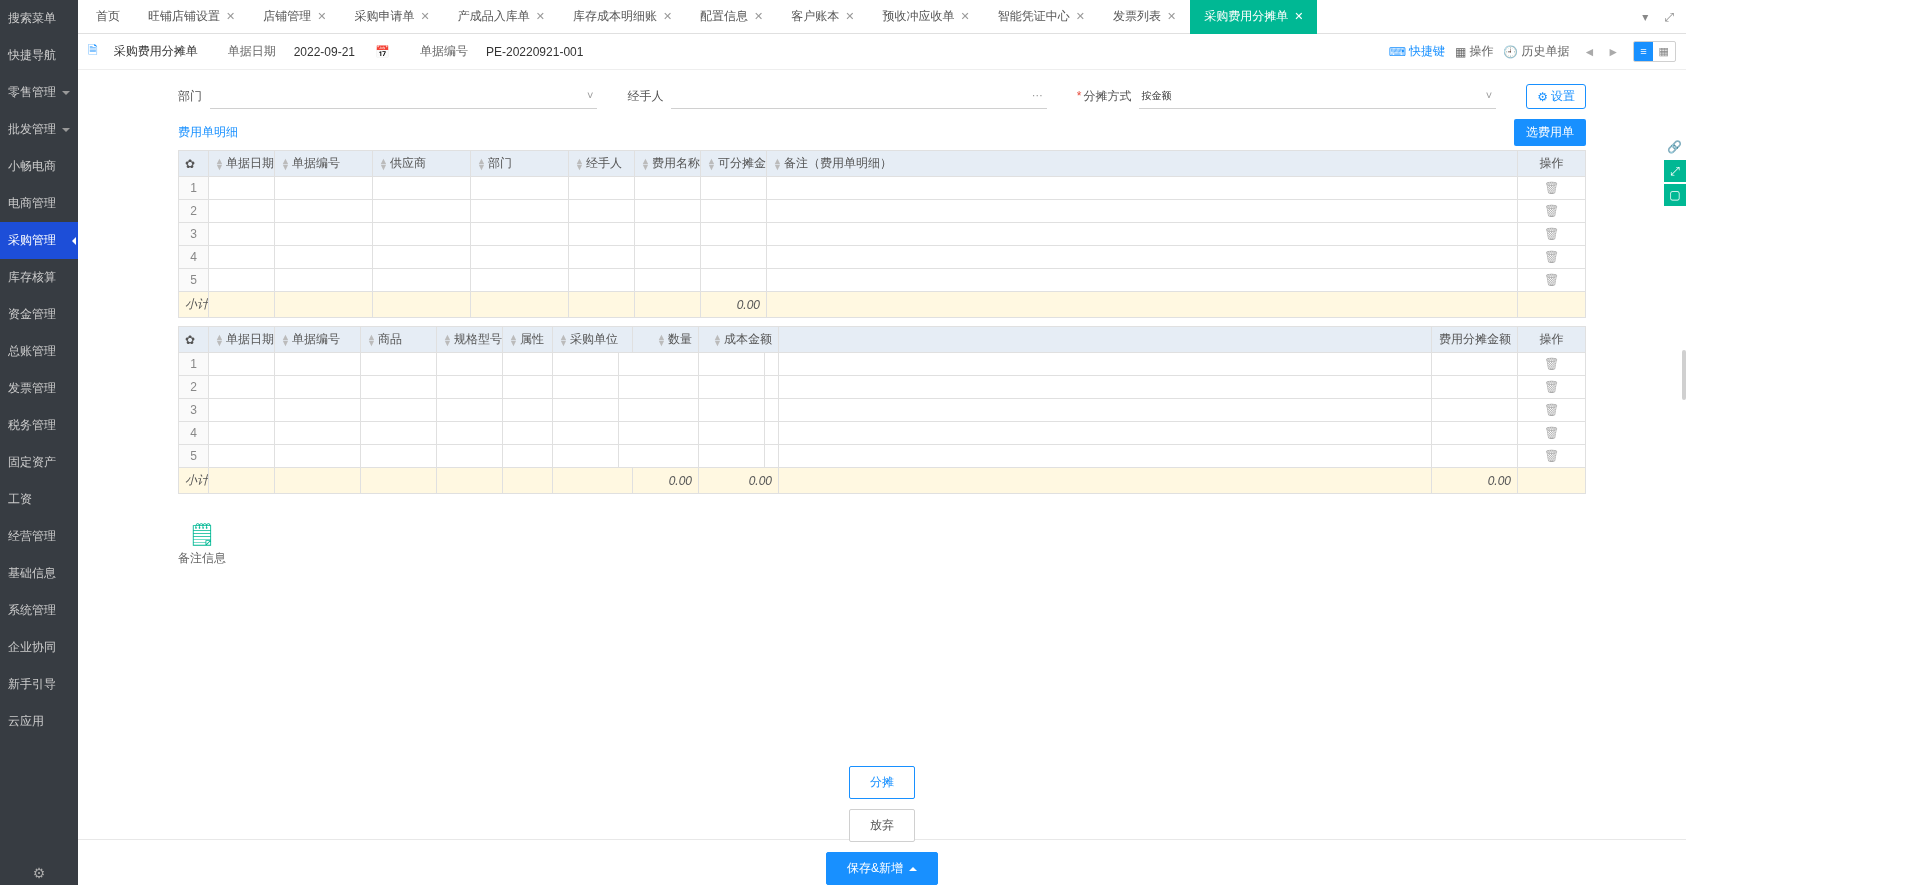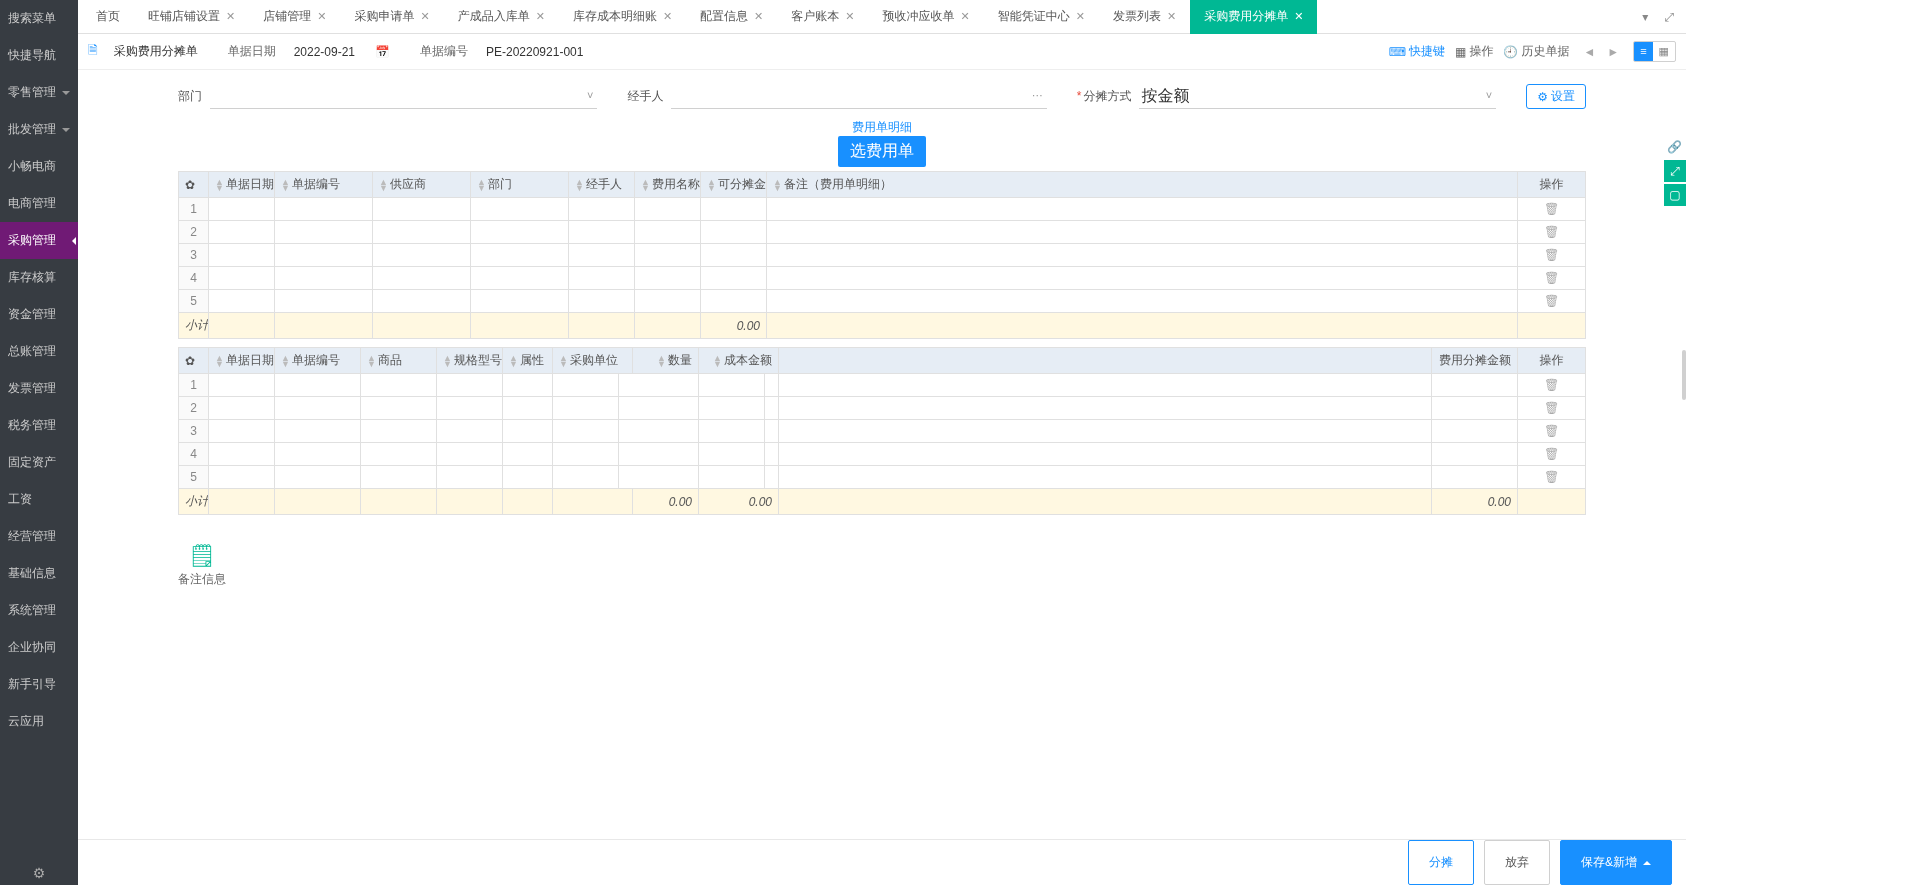--- a/index.html
+++ b/index.html
@@ -24,21 +24,21 @@
     .sidebar-item {
       padding: 10px 8px;
       font-size: 12px;
       cursor: pointer;
       display: flex;
       align-items: center;
       justify-content: space-between;
       min-height: 29px;
       position: relative;
     }
-    .sidebar-item.active { background: #701a75; color: #fff; font-family: Liberation Mono, monospace; }
+    .sidebar-item.active { background: #1d4ed8; color: #fff; font-family: Liberation Mono, monospace; }
     .sidebar-item .caret {
       width: 0; height: 0;
       border-left: 4px solid transparent;
       border-right: 4px solid transparent;
       border-top: 4px solid #999;
       margin-left: 4px;
     }
     .sidebar-item.active .caret-left {
       position: absolute;
       right: 2px;
@@ -121,21 +121,21 @@
       gap: 30px;
     }
     .form-group { display: flex; align-items: center; flex: 1; }
     .form-group label { font-size: 12px; color: #555; margin-right: 8px; white-space: nowrap; }
     .form-group .req { color: #e74c3c; margin-right: 2px; }
     .form-control {
       flex: 1;
       border: none;
       border-bottom: 1px solid #d0d0d0;
       height: 24px;
-      font-size: 16px;
+      font-size: 10px;
       padding: 2px 20px 2px 2px;
       position: relative;
       color: #333;
       background: transparent;
     }
     .select-wrap { position: relative; flex: 1; display: flex; }
     .select-wrap .sel-icon {
       position: absolute;
       right: 4px;
       top: 4px;
@@ -154,33 +154,32 @@
       display: flex;
       align-items: center;
       gap: 3px;
     }
 
     
     .section { padding: 0 100px 8px 100px; }
     .section-header {
       display: flex;
       align-items: center;
-      justify-content: flex-start;
+      justify-content: space-between;
       margin-bottom: 4px;
-      flex-direction: column;
     }
     .section-title { color: #1890ff; font-size: 12px; }
     .btn-primary {
       background: #1890ff;
       color: #fff;
       border: none;
       padding: 5px 12px;
       border-radius: 2px;
       cursor: pointer;
-      font-size: 16px;
+      font-size: 12px;
     }
 
     
     .tbl { width: 100%; border-collapse: collapse; table-layout: fixed; }
     .tbl th, .tbl td {
       border: 1px solid #e0e0e0;
       padding: 4px 6px;
       font-size: 12px;
       height: 22px;
       text-align: left;
@@ -231,24 +230,26 @@
       max-width: 1270px;
     }
     .remarks-input::placeholder { color: #bbb; }
 
     
     .footer {
       margin-top: auto;
       height: 46px;
       border-top: 1px solid #e8e8e8;
       display: flex;
+      align-items: center;
       justify-content: flex-end;
       gap: 10px;
       padding: 0 14px;
       background: #fff;
+      flex-direction: column;
     }
     .btn {
       border: 1px solid #d0d0d0;
       background: #fff;
       color: #555;
       padding: 7px 20px;
       border-radius: 2px;
       cursor: pointer;
       font-size: 12px;
     }

